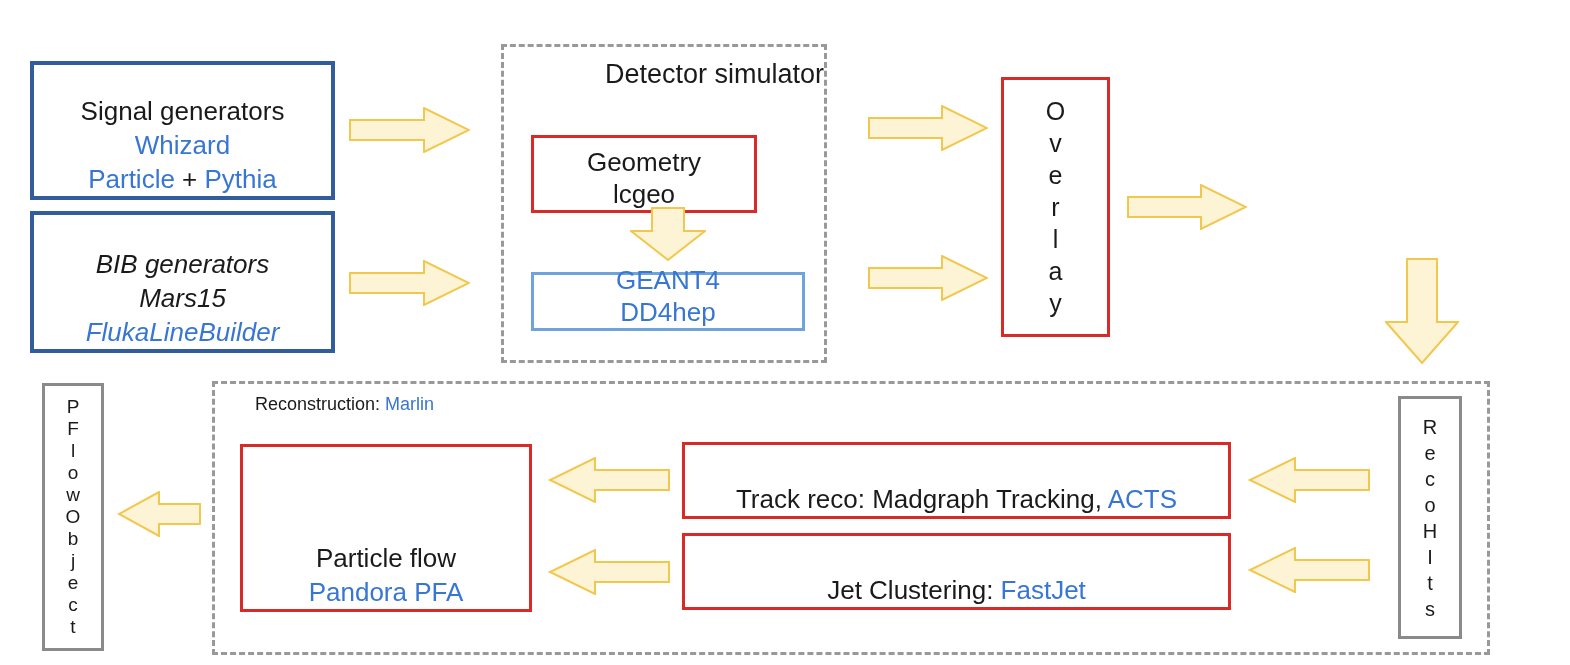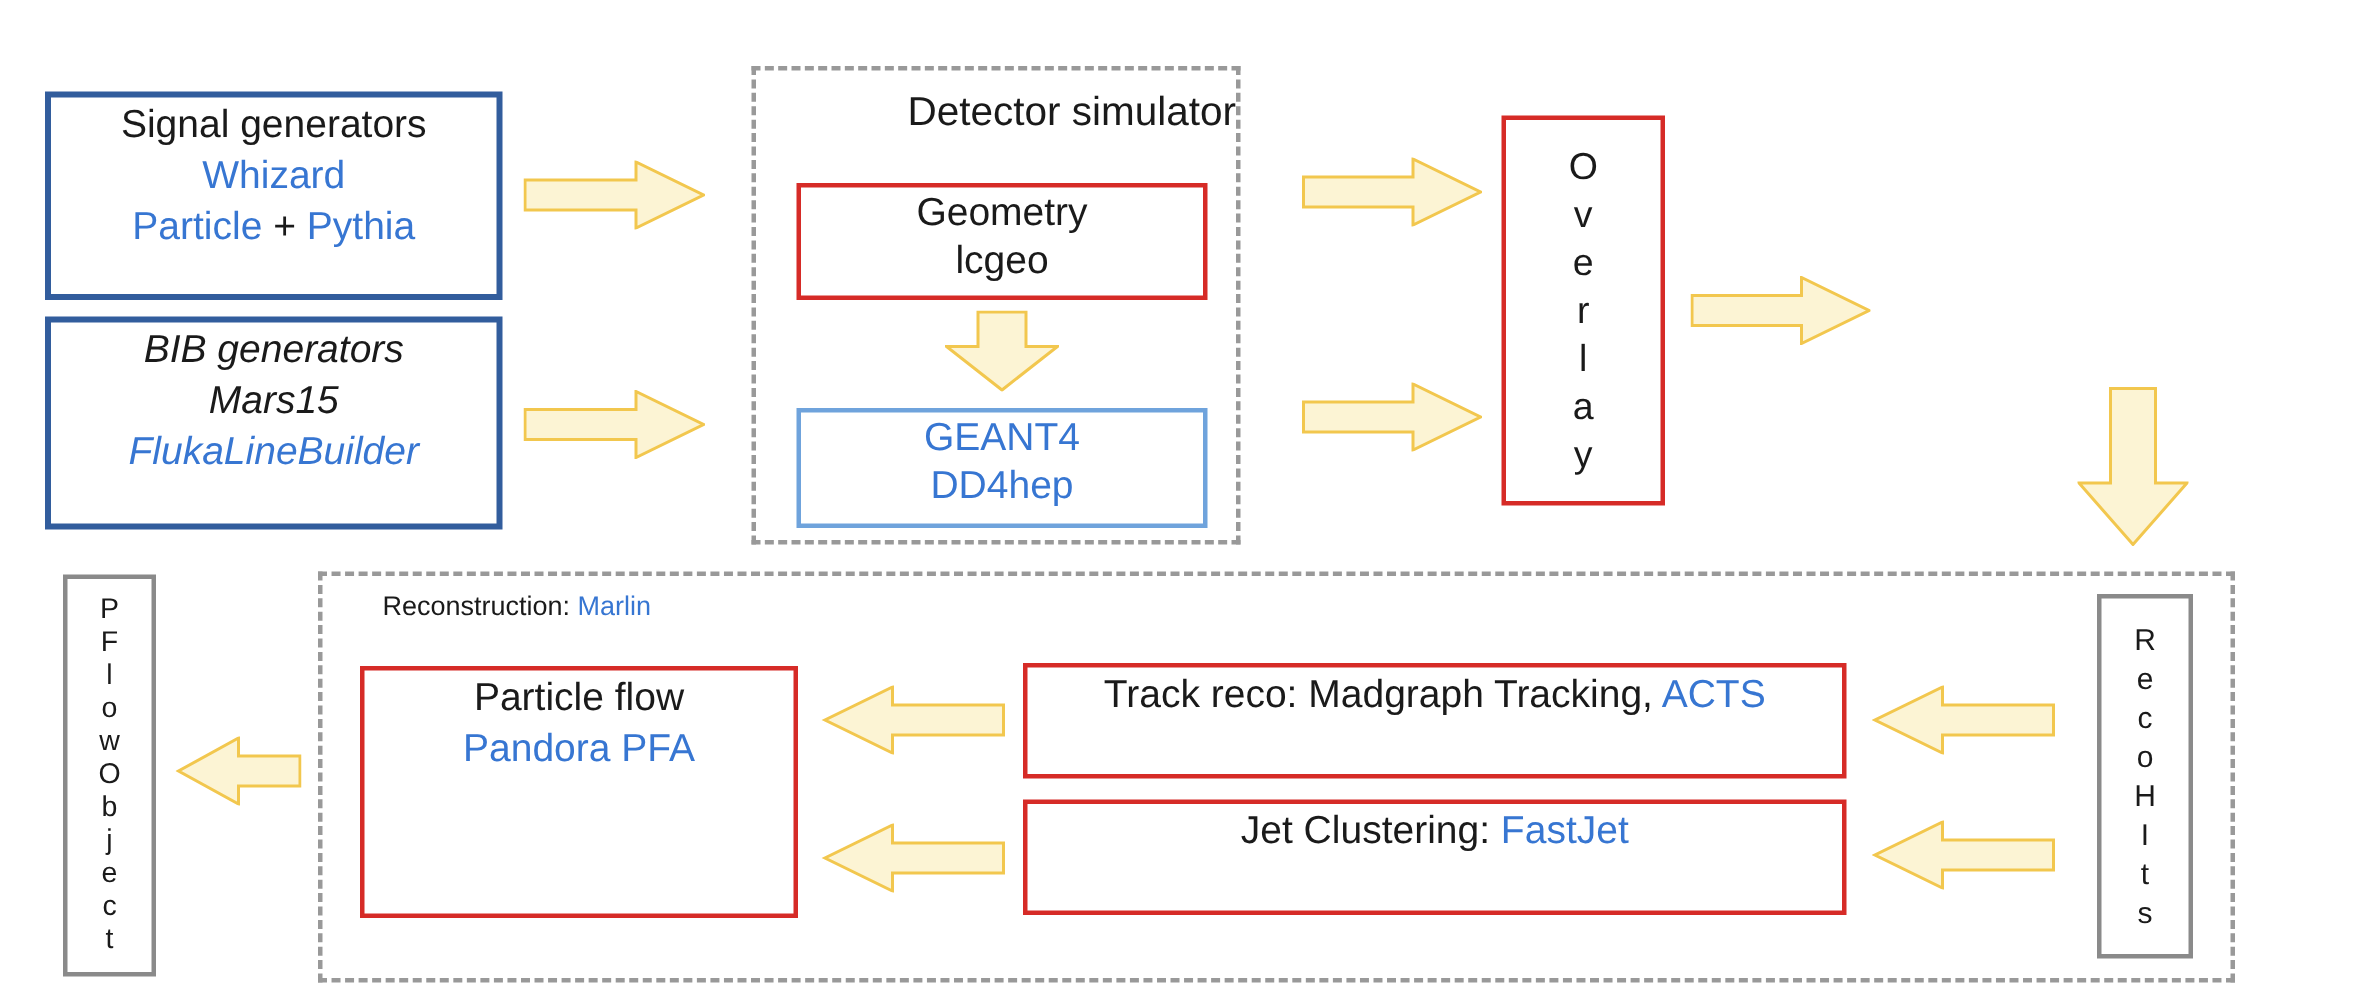--- a/index.html
+++ b/index.html
@@ -8,21 +8,21 @@
     width:1570px;height:665px;
     background:#ffffff;
     font-family:"Liberation Sans", sans-serif;
     color:var(--text-black);
     overflow:hidden;
   }
   .abs{position:absolute;box-sizing:border-box;}
   .box{
     background:#fff;
     display:flex;flex-direction:column;
-    align-items:center;justify-content:flex-start;
+    align-items:center;justify-content:flex-end;
     text-align:center;
     font-size:26px;line-height:34px;
   }
   .blue-box{border:4px solid var(--dark-blue-border);}
   .red-box{border:3px solid var(--red-border);}
   .lightblue-box{border:3px solid var(--light-blue-border);}
   .gray-box{border:3px solid var(--gray-border);}
   .dashed-box{border:3px dashed var(--dashed-gray);background:transparent;}
   .blue-text{color:var(--link-blue);}
   .black-text{color:var(--text-black);}
@@ -64,26 +64,26 @@
   <div class="abs box blue-box" style="left:30px;top:211px;width:305px;height:142px;font-style:italic;">
     <div>BIB generators</div>
     <div>Mars15</div>
     <div class="blue-text">FlukaLineBuilder</div>
   </div>
 
   <div class="abs dashed-box" style="left:501px;top:44px;width:326px;height:319px;">
     <div class="group-title">Detector simulator</div>
   </div>
 
-  <div class="abs box red-box" style="left:531px;top:122px;width:274px;height:78px;line-height:32px;">
+  <div class="abs box red-box" style="left:531px;top:135px;width:226px;height:78px;line-height:32px;">
     <div>Geometry</div>
     <div>lcgeo</div>
   </div>
 
-  <div class="abs box lightblue-box" style="left:531px;top:272px;width:274px;height:80px;line-height:32px;">
+  <div class="abs box lightblue-box" style="left:531px;top:272px;width:274px;height:59px;line-height:32px;">
     <div class="blue-text">GEANT4</div>
     <div class="blue-text">DD4hep</div>
   </div>
 
   <div class="abs box red-box vletters vletters-lg" style="left:1001px;top:77px;width:109px;height:260px;">
     <div>O
 v
 e
 r
 l

